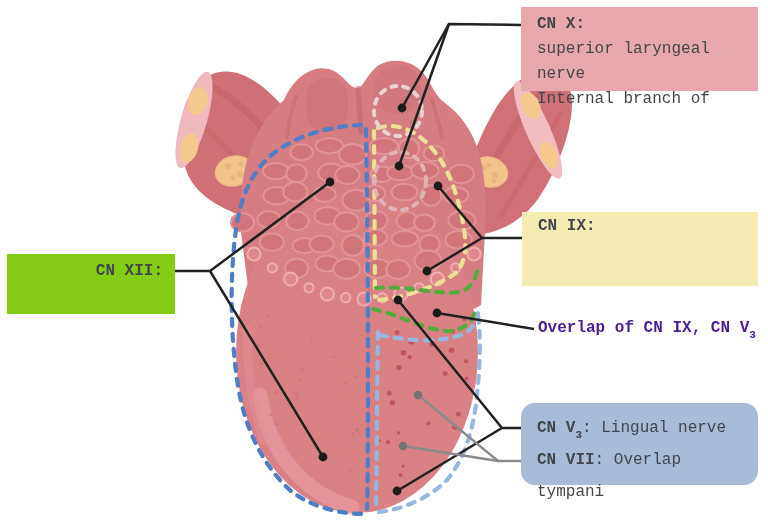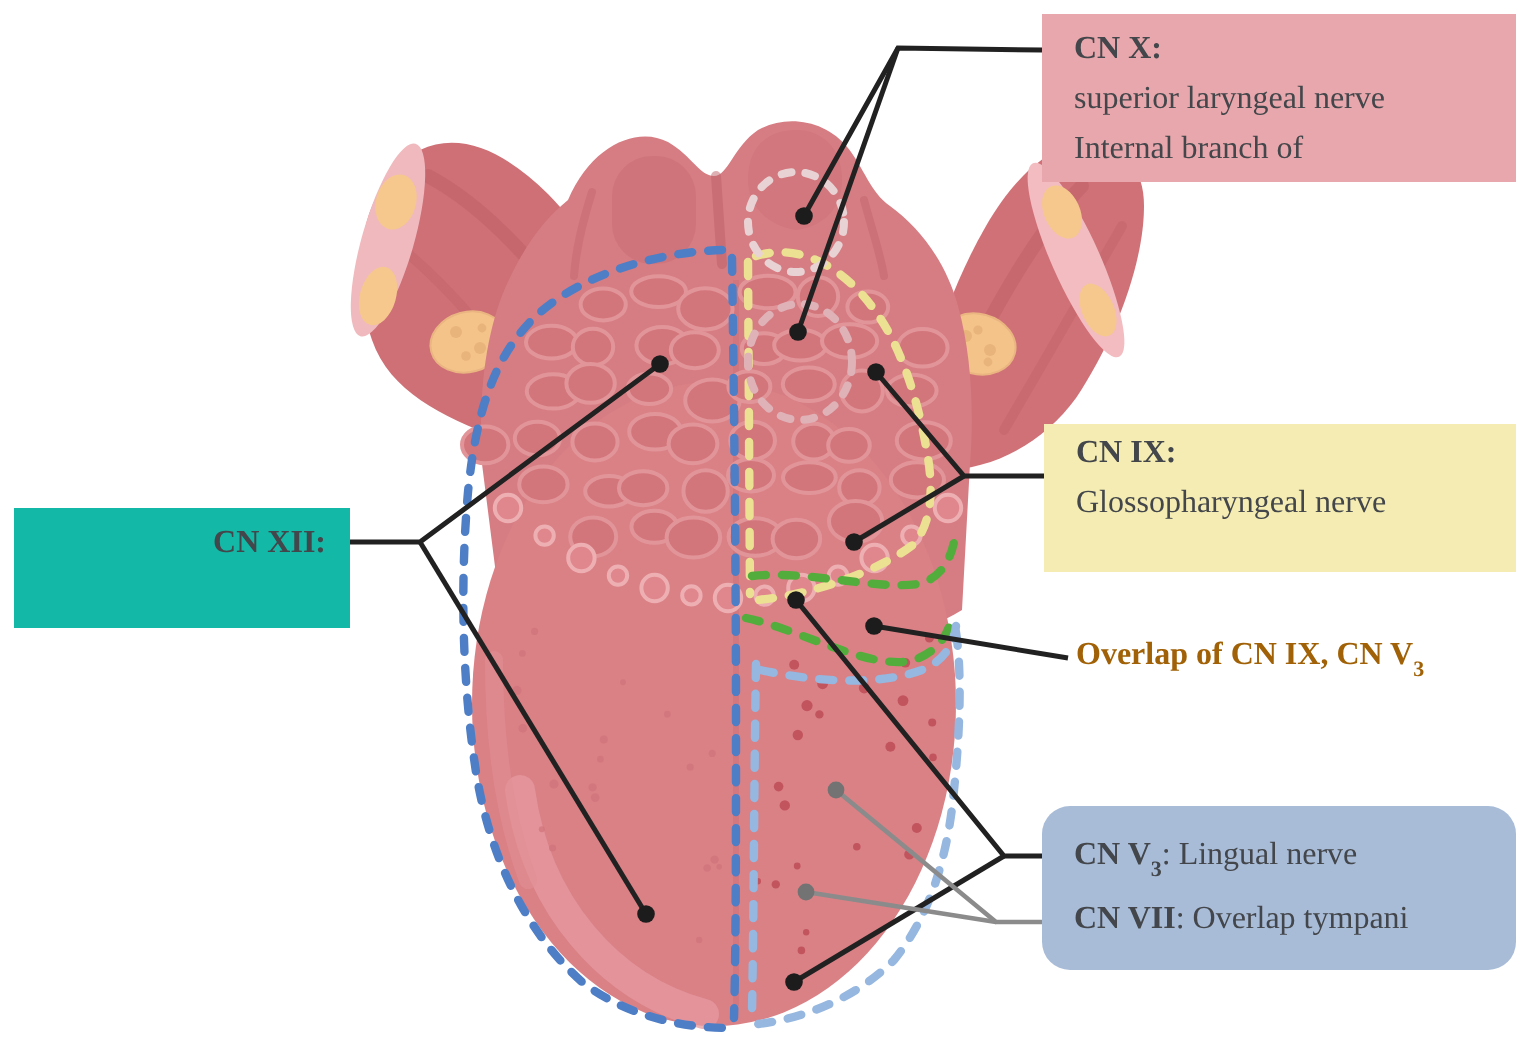--- a/index.html
+++ b/index.html
@@ -1,18 +1,18 @@
 <!DOCTYPE html>
 <html><head>
 <meta charset="utf-8">
 <style>
   html,body{margin:0;padding:0;background:#fff;}
   #stage{
     position:relative;width:768px;height:523px;background:#ffffff;overflow:hidden;
-    font-family:Liberation Serif, serif;
+    font-family:Liberation Mono, monospace;
   }
   #stage svg{position:absolute;left:0;top:0;}
   .label-box{
     position:absolute;box-sizing:border-box;font-size:16px;line-height:25px;
   }
   .label-box .bold{font-weight:bold;}
   .box-cnx{left:521px;top:7px;width:237px;height:84px;padding:5px 16px;}
   .box-cnix{left:522px;top:212px;width:236px;height:74px;padding:2px 16px;}
   .box-cnv{left:521px;top:403px;width:237px;height:82px;padding:9px 16px;line-height:32px;border-radius:14px;}
   .box-cnxii{left:7px;top:254px;width:168px;height:60px;padding:5px 12px;text-align:right;line-height:25px;}
@@ -251,28 +251,27 @@
   </svg>
 
   <div class="label-box box-cnx" style="background: rgb(232, 167, 172);">
     <div class="bold">CN X:</div>
     <div>superior laryngeal nerve</div>
     <div>Internal branch of</div>
   </div>
 
   <div class="label-box box-cnix" style="background: rgb(244, 236, 178);">
     <div class="bold">CN IX:</div>
-    <div>Glossopharyngeal nerve</div>
-  </div>
-
-  <div class="overlap-label" style="color: #a16207;">
+  </div>
+
+  <div class="overlap-label" style="color: #4c1d95;">
     <span>Overlap of CN IX, CN V</span><sub>3</sub>
   </div>
 
   <div class="label-box box-cnv" style="background: rgb(168, 188, 216);">
     <div><span class="bold">CN V</span><sub class="bold">3</sub><span>: Lingual nerve</span></div>
     <div><span class="bold">CN VII</span><span>: Overlap tympani</span></div>
   </div>
 
-  <div class="label-box box-cnxii" style="background: #14b8a6;">
+  <div class="label-box box-cnxii" style="background: #84cc16;">
     <div class="bold">CN XII:</div>
   </div>
 </div>
 
 </body></html>

